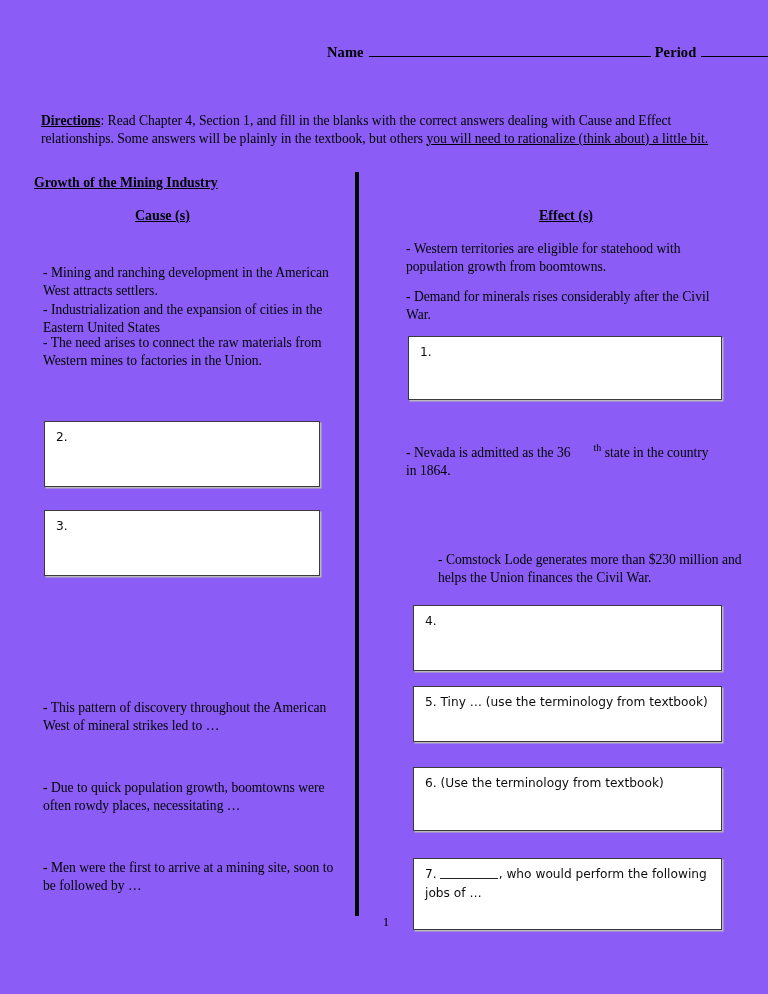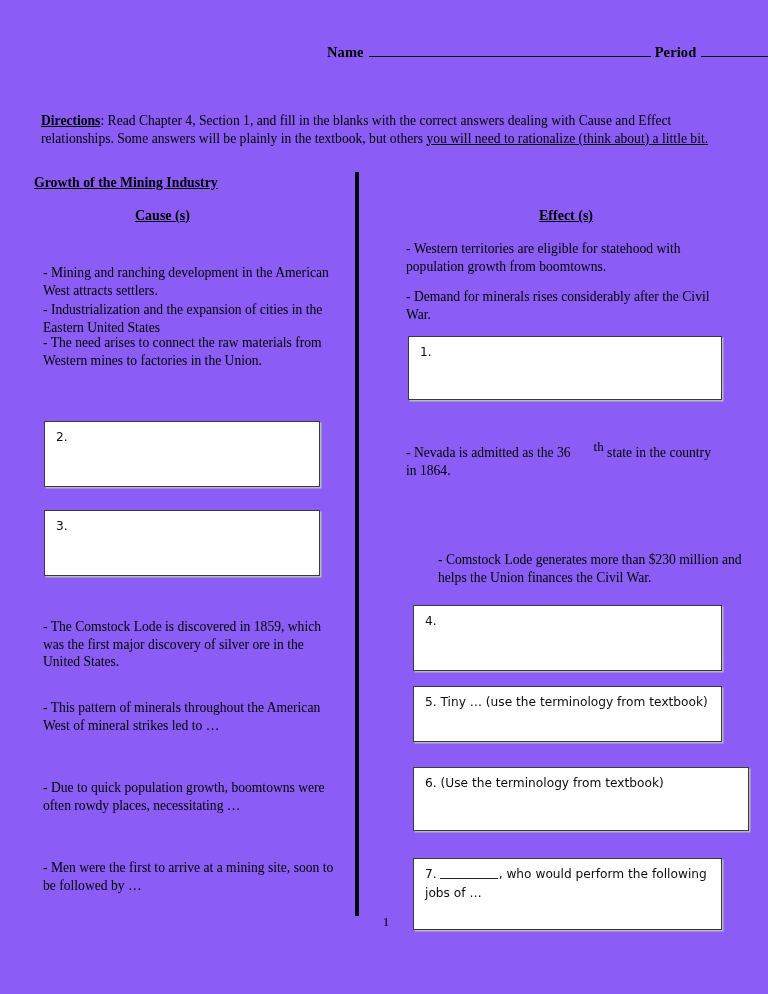--- a/index.html
+++ b/index.html
@@ -106,21 +106,21 @@
   .col-head.left  { left: 135px; }
   .col-head.right { left: 539px; }
 
   
   .item {
     position: absolute;
     font-size: 13.6px;
     line-height: 17.6px;
   }
   .item sup {
-    font-size: 13px;
+    font-size: 10px;
     vertical-align: super;
     line-height: 0;
     padding-left: 23px;
   }
 
   
   .L { left: 43px; width: 292px; }
   
   .R { left: 406px; width: 316px; }
 
@@ -178,22 +178,21 @@
   <div class="section-heading">Growth of the Mining Industry</div>
 
   <div class="divider"></div>
 
   <div class="col-head left">Cause (s)</div>
   <div class="col-head right">Effect (s)</div>
 
   <div class="item L" style="top:240px;margin-top:24px;">- Mining and ranching development in the American West attracts settlers.</div>
   <div class="item L" style="top:301px;">- Industrialization and the expansion of cities in the Eastern United States</div>
   <div class="item L" style="top:334px;">- The need arises to connect the raw materials from Western mines to factories in the Union.</div>
-  <div class="item L" style="top:618px;">- The Comstock Lode is discovered in 1859, which was the first major discovery of silver ore in the United States.</div>
-  <div class="item L" style="top:699px;">- This pattern of minerals throughout the American West of mineral strikes led to …</div>
+  <div class="item L" style="top:699px;">- This pattern of discovery throughout the American West of mineral strikes led to …</div>
   <div class="item L" style="top:779px;">- Due to quick population growth, boomtowns were often rowdy places, necessitating …</div>
   <div class="item L" style="top:859px;">- Men were the first to arrive at a mining site, soon to be followed by …</div>
 
   <div class="item R" style="top:240px;">- Western territories are eligible for statehood with population growth from boomtowns.</div>
   <div class="item R" style="top:288px;">- Demand for minerals rises considerably after the Civil War.</div>
   <div class="item R" style="top:444px;"><span>- Nevada is admitted as the 36</span><sup>th</sup><span> state in the country in 1864.</span></div>
   <div class="item R" style="top:551px;margin-left:32px;">- Comstock Lode generates more than $230 million and helps the Union finances the Civil War.</div>
 
   <div class="answer-box" style="left:408px; top:336px; width:314px; height:64px;">
     <div class="bx-text">1.</div>
@@ -208,21 +207,21 @@
   </div>
 
   <div class="answer-box" style="left:413px; top:605px; width:309px; height:66px;">
     <div class="bx-text">4.</div>
   </div>
 
   <div class="answer-box" style="left:413px; top:686px; width:309px; height:56px;">
     <div class="bx-text">5. Tiny … (use the terminology from textbook)</div>
   </div>
 
-  <div class="answer-box" style="left:413px; top:767px; width:336px; height:64px;">
+  <div class="answer-box" style="left:413px; top:767px; width:309px; height:64px;">
     <div class="bx-text">6. (Use the terminology from textbook)</div>
   </div>
 
   <div class="answer-box" style="left:413px; top:858px; width:309px; height:72px;">
     <div class="bx-text"><span>7.</span><span class="blank-line"></span><span>, who would perform the following jobs of …</span></div>
   </div>
 
   <div class="page-number">1</div>
 
 </div>

